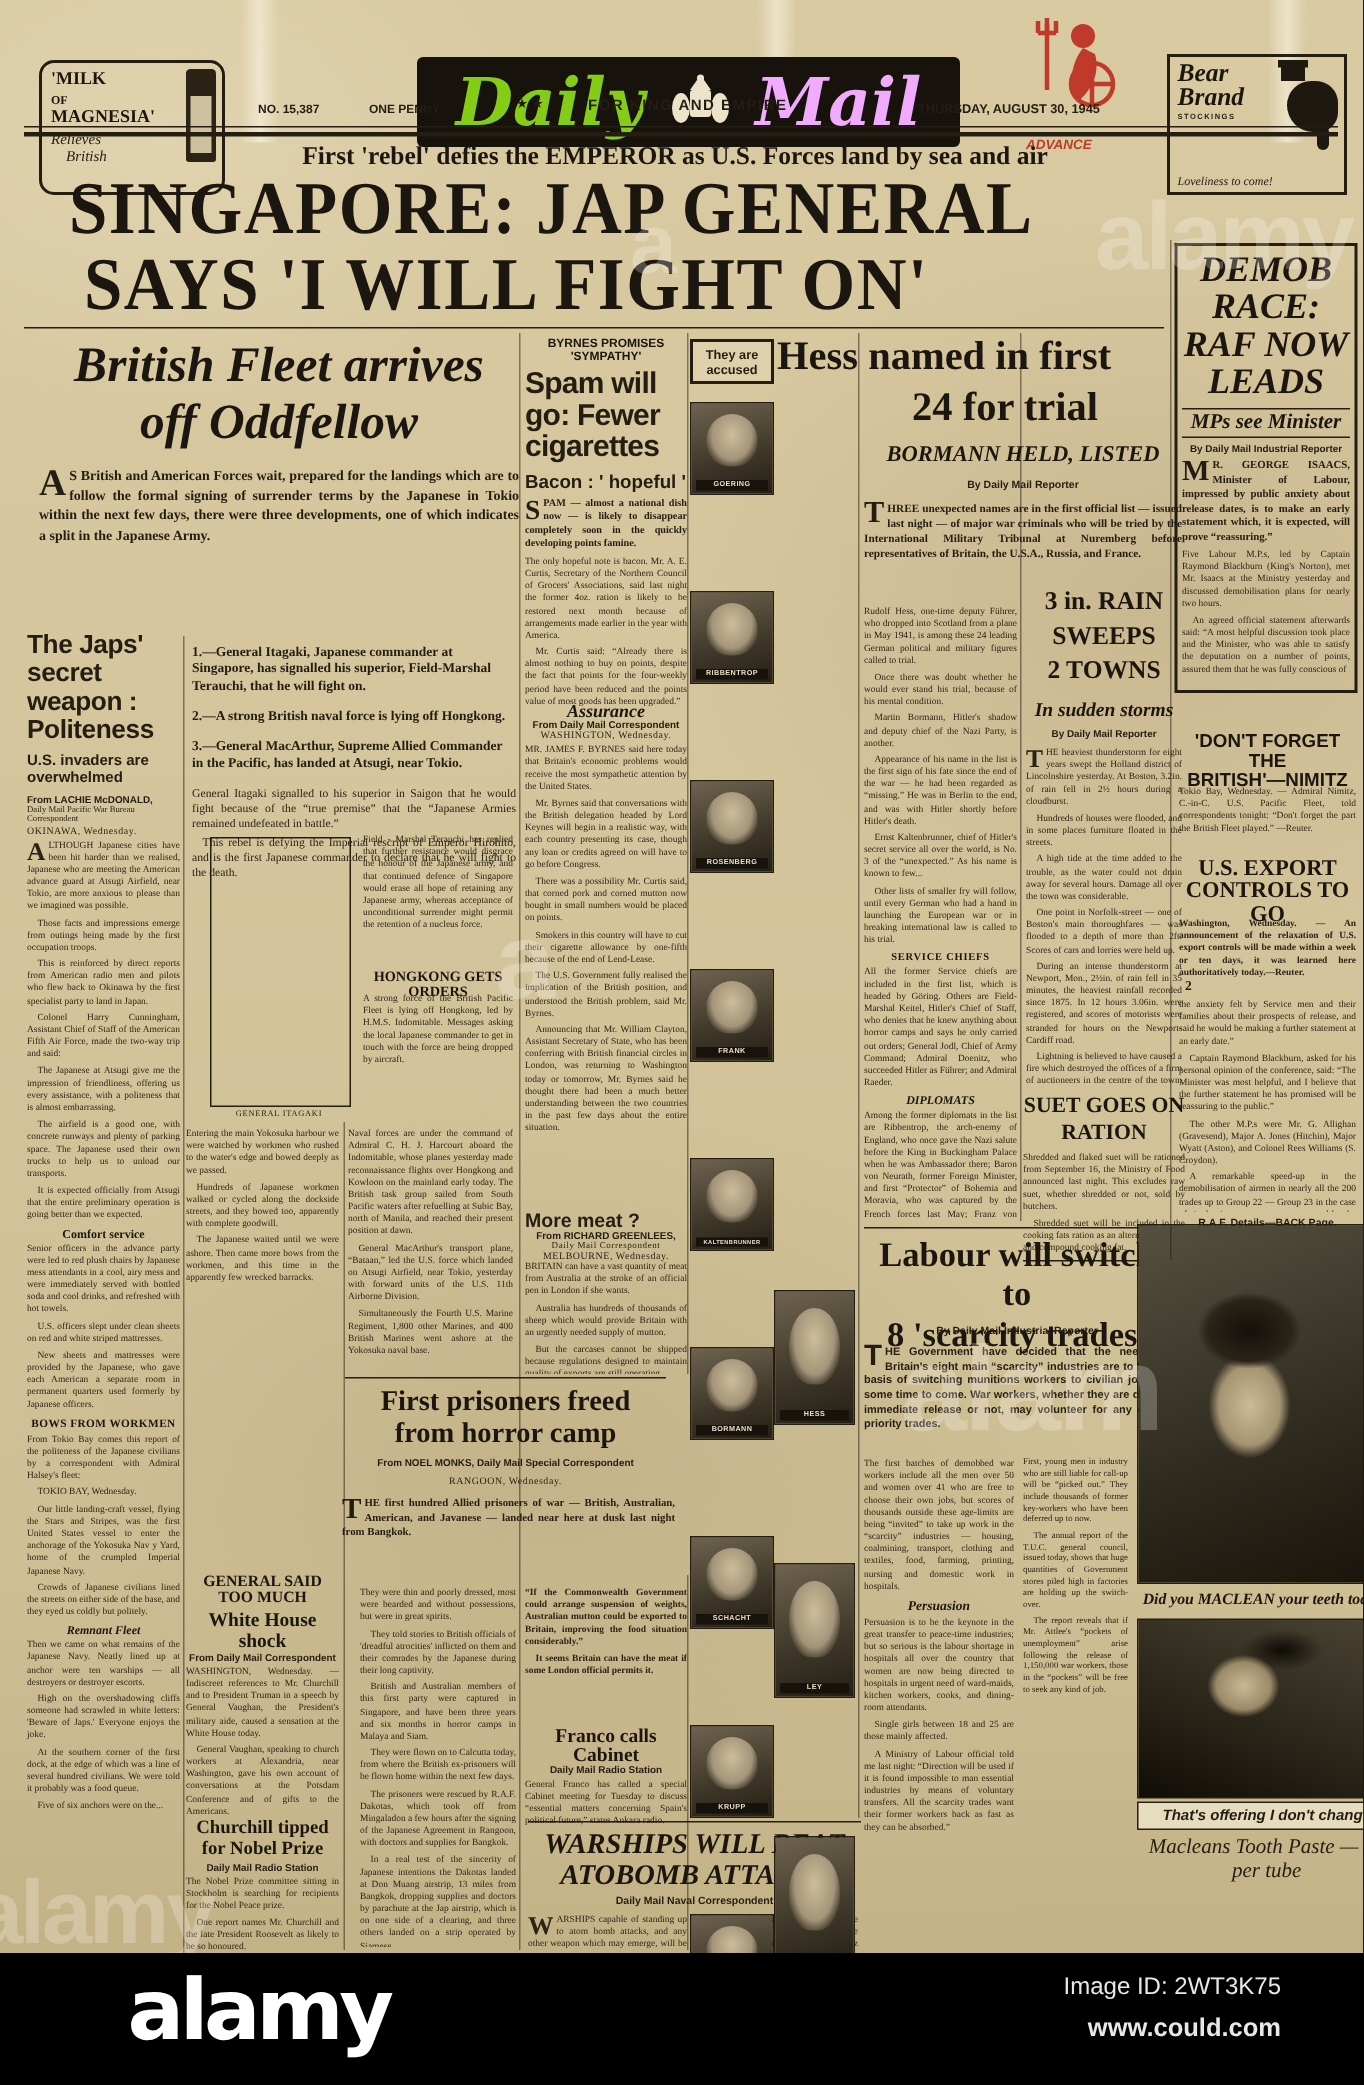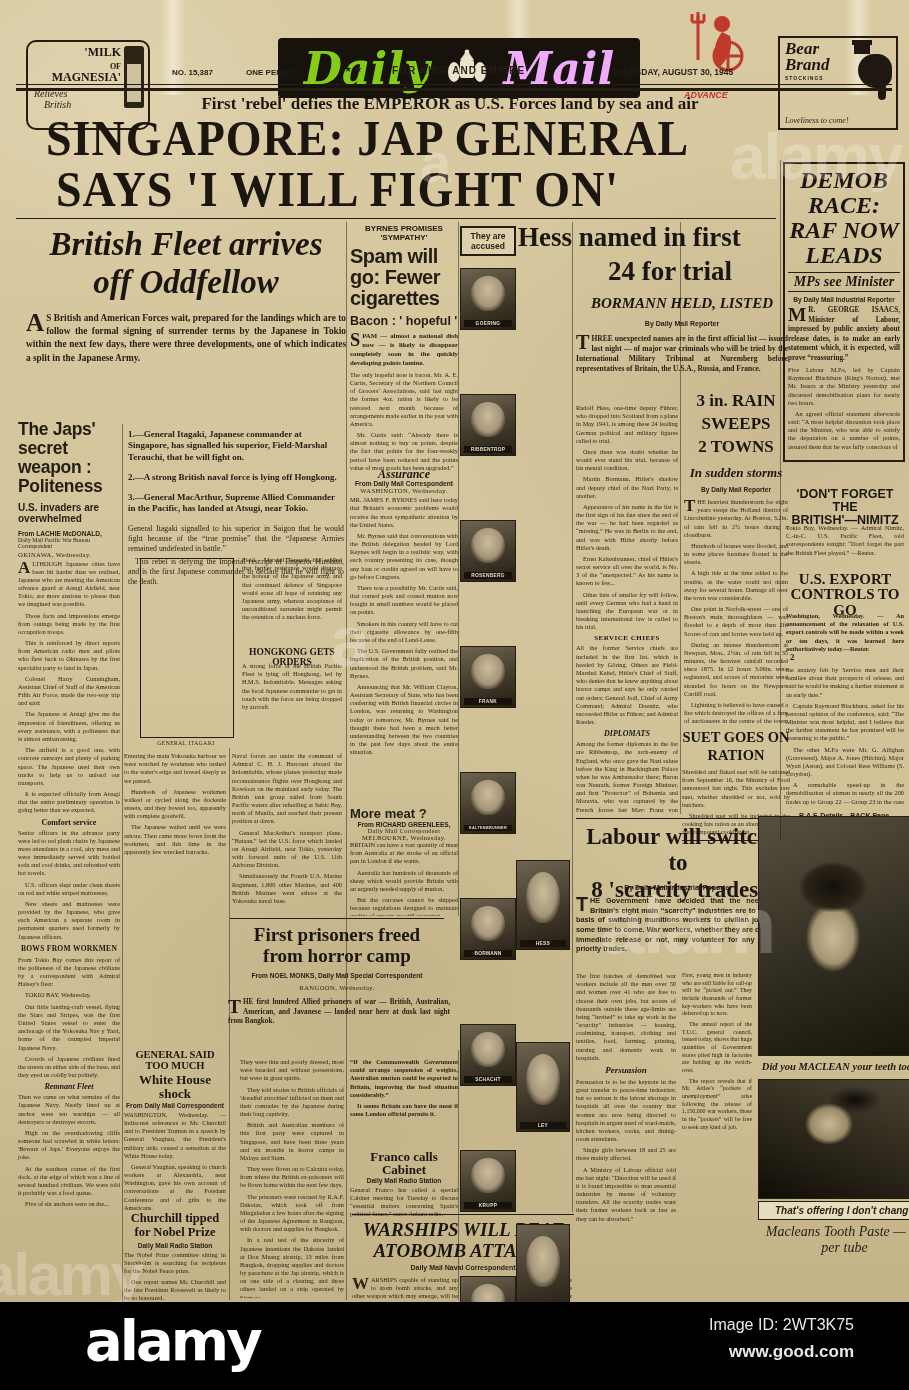--- a/index.html
+++ b/index.html
@@ -56,21 +56,21 @@
  <div class="paper">
 
   <div class="fold" style="left:160px;"></div>
   <div class="fold" style="left:505px;"></div>
   <div class="fold" style="left:845px;"></div>
 
   <div class="abs boxed" style="left:26px;top:40px;width:110px;height:80px;border-radius:10px;padding:4px 4px 2px 6px;">
     <div style="float:right;width:20px;height:62px;background:#2b2315;border-radius:3px 3px 2px 2px;position:relative;margin-left:3px;">
       <div style="position:absolute;left:3px;top:18px;right:3px;bottom:6px;background:#cfc1a0;"></div>
     </div>
-    <div class="hl" style="font-size:12px;line-height:1.05;text-align:right;">
+    <div class="hl" style="font-size:12px;line-height:1.05;">
       <span>'MILK</span><br>
       <span style="font-size:8px;">OF</span><br>
       <span>MAGNESIA'</span>
     </div>
     <div class="it" style="font-size:10px;margin-top:4px;">
       <span>Relieves</span><br>
       <span style="margin-left:10px;">British</span>
     </div>
   </div>
 
@@ -521,16 +521,16 @@
   <div class="ghost" style="left:330px;top:600px;font-size:72px;">a</div>
   <div class="ghost" style="left:600px;top:880px;font-size:80px;">alam</div>
   <div class="ghost" style="left:-18px;top:1240px;font-size:60px;">alamy</div>
 
  </div>
 
  <div class="alamy-bar">
    <div class="alamy-logo">alamy</div>
    <div class="alamy-meta">
      <div class="id">Image ID: 2WT3K75</div>
-     <div class="url">www.good.com</div>
+     <div class="url">www.could.com</div>
    </div>
  </div>
 </div>
 
 </body></html>

